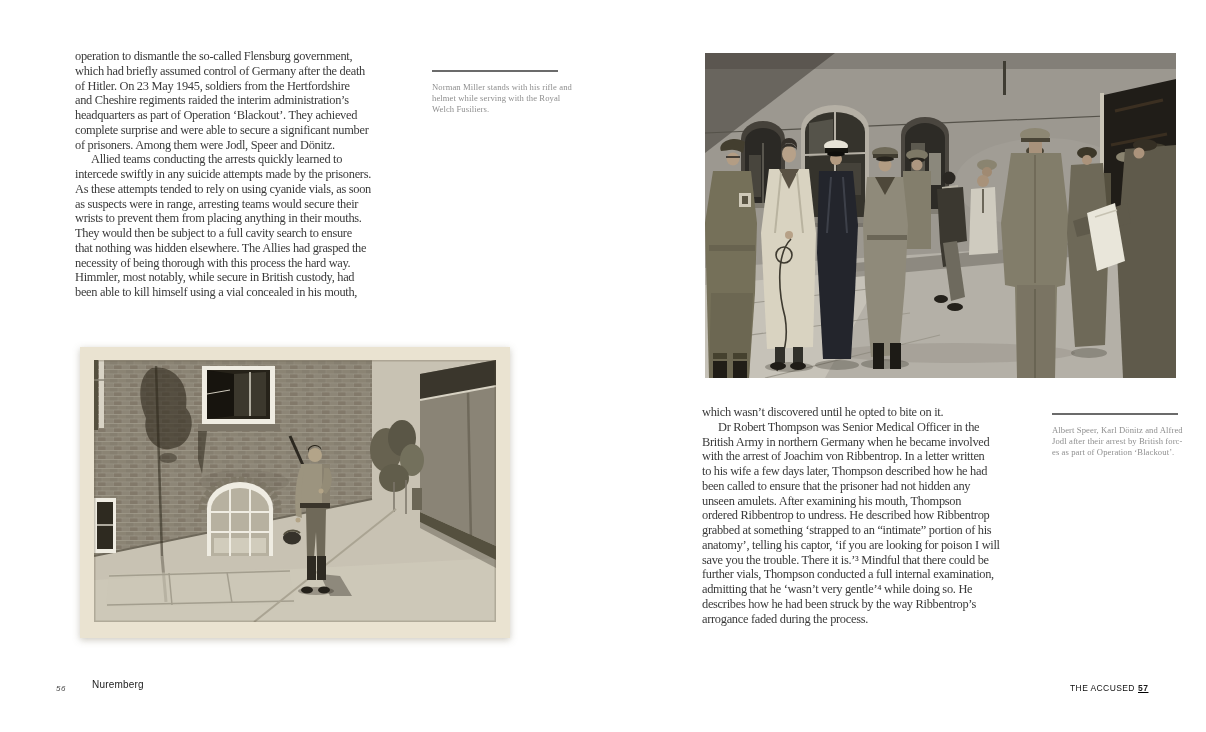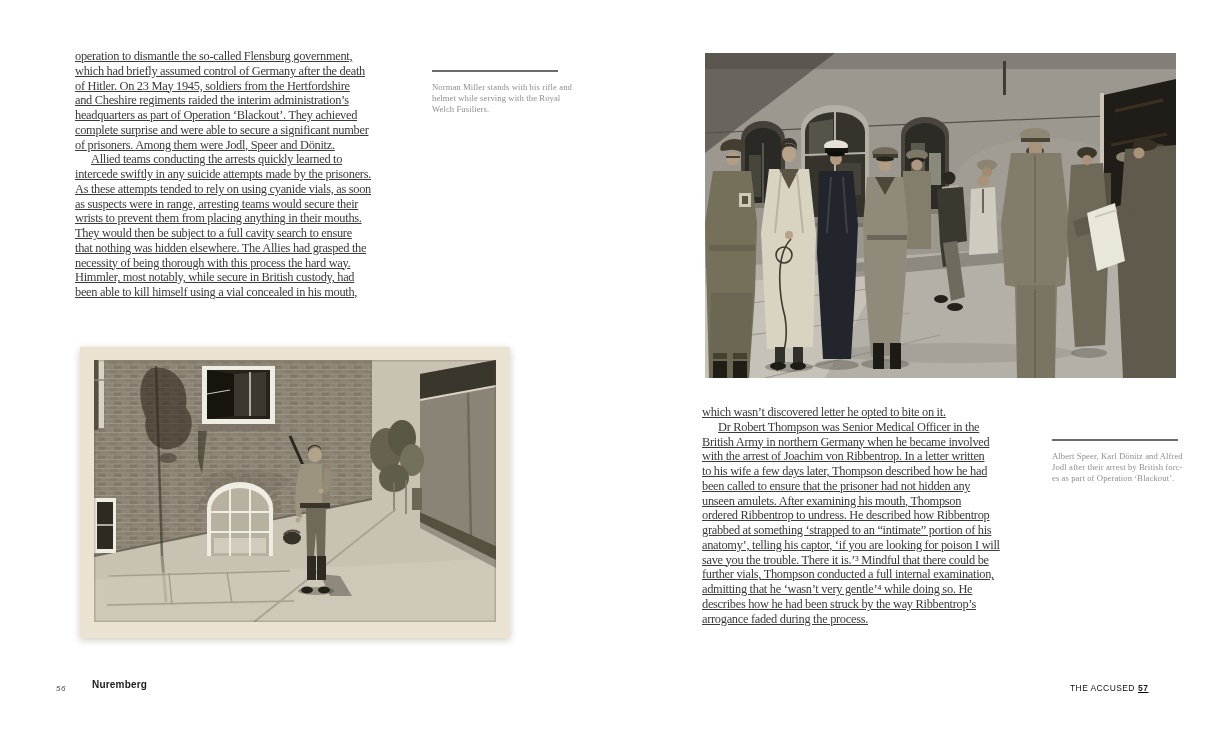--- a/index.html
+++ b/index.html
@@ -1,30 +1,30 @@
 <!DOCTYPE html>
 <html><head>
 <meta charset="utf-8">
 <style>
   html,body{margin:0;padding:0;background:#ffffff;}
   #spread{position:relative;width:1206px;height:732px;background:#ffffff;overflow:hidden;
           font-family:"Liberation Serif","DejaVu Serif",serif;}
   
   .bodycol{position:absolute;color:#3a3a3a;font-size:12.4px;line-height:14.75px;
            letter-spacing:-0.3px;}
-  .para{white-space:pre;text-decoration:underline;}
+  .para{white-space:pre;}
   .para.indent{text-indent:16px;}
   
   .caption{position:absolute;width:130px;font-family:Liberation Serif, serif;margin-top:20px;}
   .caption .rule{width:126px;height:2px;background:#6b6b6b;margin:0 0 10px 0;}
   .caption .captext{color:#8f8f8f;font-size:8.6px;line-height:11px;white-space:pre;letter-spacing:0.1px;}
   
   .foot{position:absolute;font-family:"Liberation Sans","DejaVu Sans",sans-serif;}
   .foot-num{font-size:8px;color:#4a4a4a;letter-spacing:0.5px;}
-  .foot-chapter{font-size:10px;font-weight:bold;color:#1c1c1c;letter-spacing:0.2px;padding-left:7px;}
+  .foot-chapter{font-size:10px;font-weight:normal;color:#1c1c1c;letter-spacing:0.2px;padding-left:7px;}
   .foot-section{font-size:8.5px;font-weight:normal;color:#101010;letter-spacing:0.4px;}
   .foot-num-b{font-size:8.5px;font-weight:bold;color:#1c1c1c;letter-spacing:0.5px;}
   
   #photo-print-left{position:absolute;left:80px;top:347px;width:430px;height:291px;
         background:#eae3d1;box-shadow:0 2px 7px rgba(110,100,75,0.35);}
   #photo-print-left svg{position:absolute;left:14px;top:13px;}
   #photo-right{position:absolute;left:705px;top:53px;width:471px;height:325px;}
   svg{display:block;}
 </style>
 </head>
@@ -345,38 +345,38 @@
         <path d="M422,150 L368,168 L372,184 L426,170 Z" fill="#5f5a4b"></path>
         <polygon points="382,160 410,150 420,208 392,218" fill="#e9e6da"></polygon>
         <line x1="390" y1="164" x2="412" y2="157" stroke="#c6c2b2" stroke-width="1.5"></line>
         <ellipse cx="440" cy="92" rx="12" ry="6" fill="#352f24"></ellipse>
         <circle cx="434" cy="100" r="5.5" fill="#ab937b"></circle>
       </g>
     </svg>
   </div>
 
   <div class="bodycol" style="left:702px;top:405px;width:356px;">
-    <div class="para">which wasn’t discovered letter he opted to bite on it.</div>
+    <div class="para">which wasn’t discovered until he opted to bite on it.</div>
     <div class="para indent">Dr Robert Thompson was Senior Medical Officer in the
 British Army in northern Germany when he became involved
 with the arrest of Joachim von Ribbentrop. In a letter written
 to his wife a few days later, Thompson described how he had
 been called to ensure that the prisoner had not hidden any
 unseen amulets. After examining his mouth, Thompson
 ordered Ribbentrop to undress. He described how Ribbentrop
 grabbed at something ‘strapped to an “intimate” portion of his
 anatomy’, telling his captor, ‘if you are looking for poison I will
 save you the trouble. There it is.’³ Mindful that there could be
 further vials, Thompson conducted a full internal examination,
 admitting that he ‘wasn’t very gentle’⁴ while doing so. He
 describes how he had been struck by the way Ribbentrop’s
 arrogance faded during the process.</div>
   </div>
 
-  <div class="caption" style="left:1052px;top:419px;">
+  <div class="caption" style="left:1052px;top:393px;">
     <div class="rule"></div>
     <div class="captext">Albert Speer, Karl Dönitz and Alfred
 Jodl after their arrest by British forc-
 es as part of Operation ‘Blackout’.</div>
   </div>
 
   <div class="foot" style="left:1070px;top:677px;">
     <span class="foot-section">THE ACCUSED</span>
   </div>
   <div class="foot" style="left:1138px;top:677px;text-decoration:underline;">

